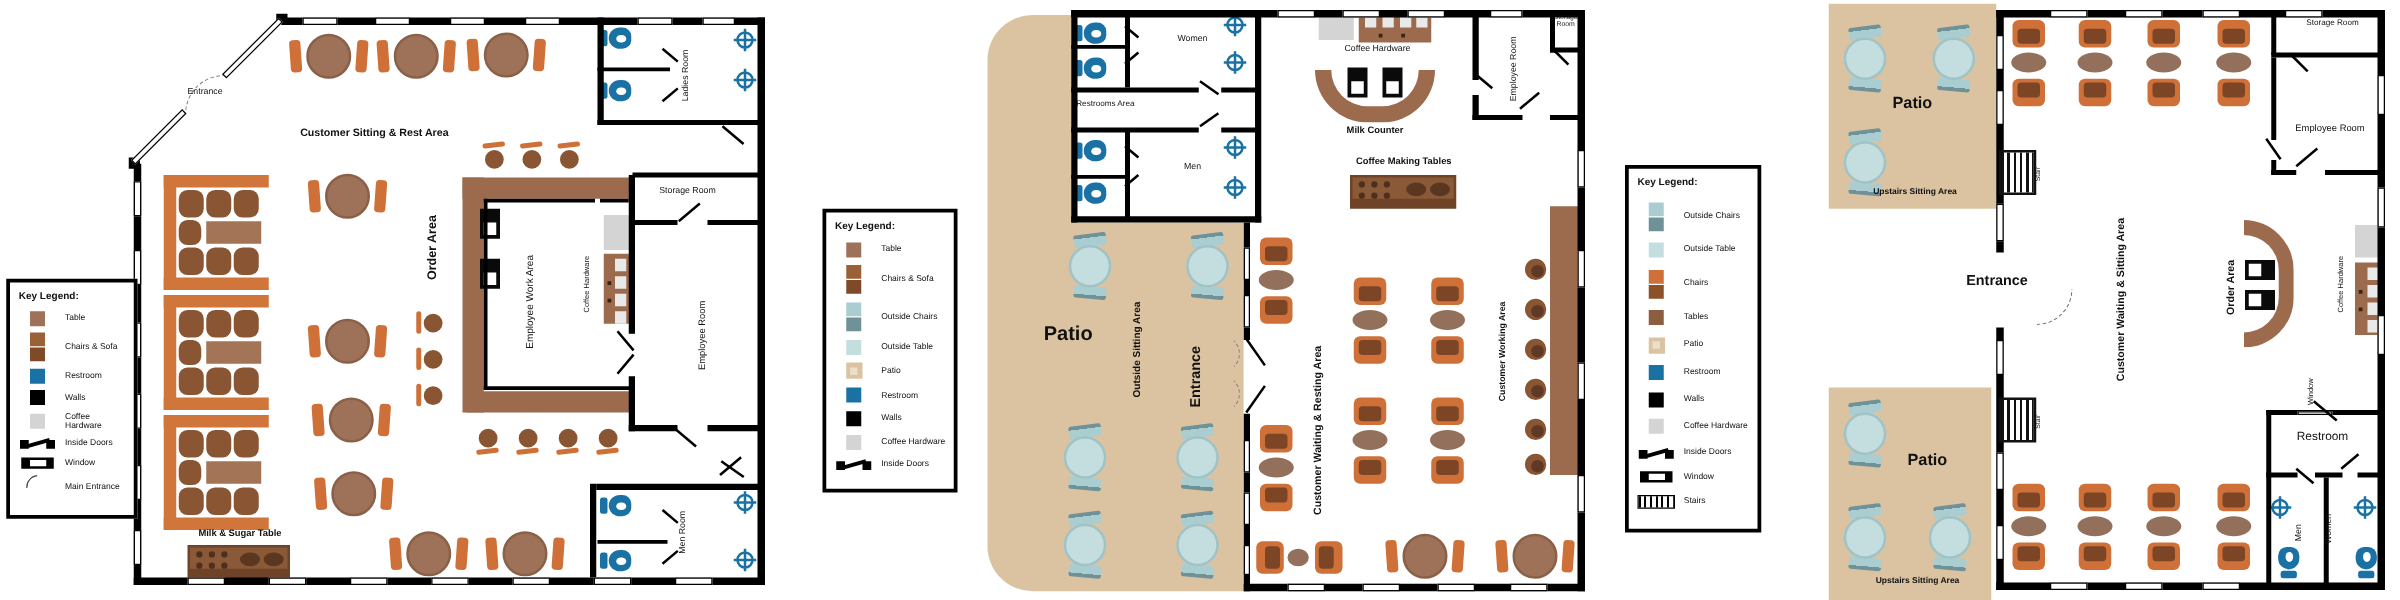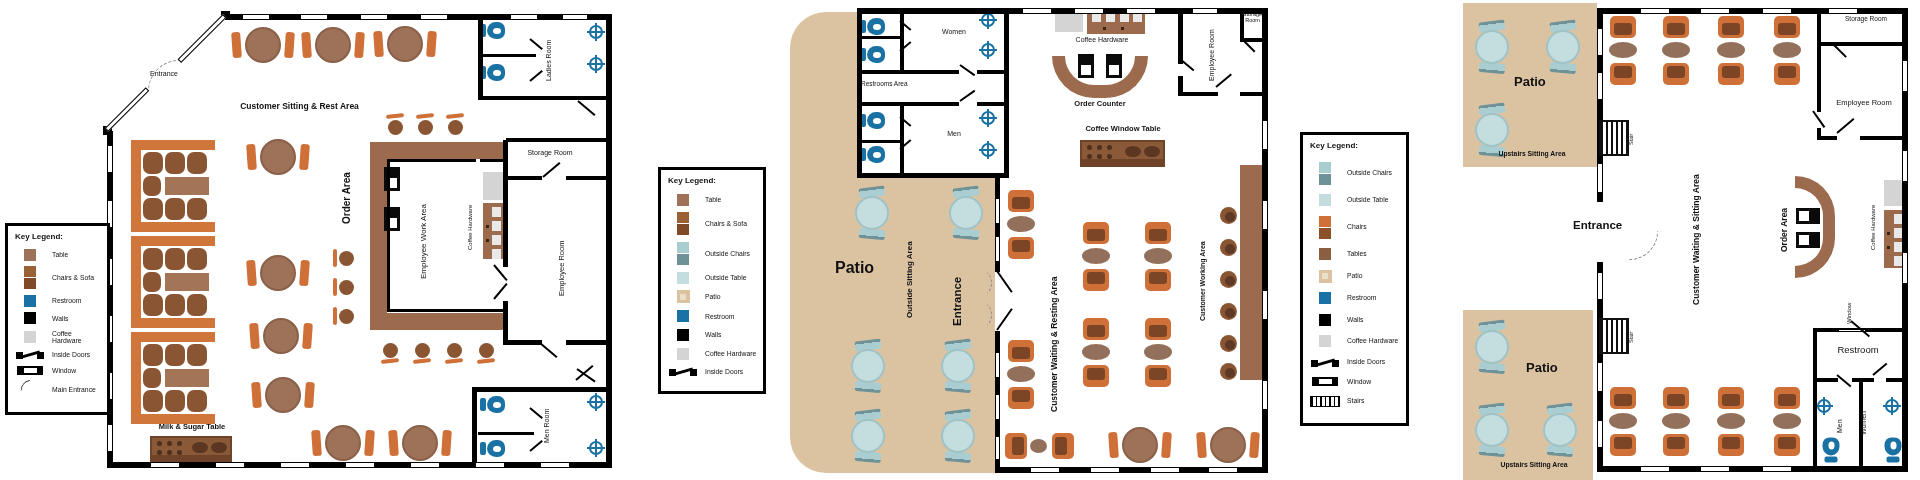--- a/index.html
+++ b/index.html
@@ -240,24 +240,24 @@
   <div class="vl b" style="left:342px;top:165px;height:66px;font-size:10px">Order Area</div>
   <div class="vl" style="left:420px;top:192px;height:100px;font-size:8px">Employee Work Area</div>
   <div class="vl" style="left:467px;top:197px;height:60px;font-size:6px">Coffee Hardware</div>
   <div class="lb b c" style="left:150px;top:423px;width:84px;font-size:7.5px">Milk &amp; Sugar Table</div>
   <div class="vl" style="left:543px;top:398px;height:56px">Men Room</div>
 
   <div class="lb c" style="left:926px;top:28px;width:56px">Women</div>
   <div class="lb" style="left:861px;top:80px;font-size:6.5px">Restrooms Area</div>
   <div class="lb c" style="left:928px;top:130px;width:52px">Men</div>
   <div class="lb c" style="left:1056px;top:36px;width:92px">Coffee Hardware</div>
-  <div class="lb b c" style="left:1054px;top:100px;width:92px;font-size:7.5px">Order Counter</div>
+  <div class="lb b c" style="left:1054px;top:100px;width:92px;font-size:7.5px">Milk Counter</div>
   <div class="vl" style="left:1208px;top:20px;height:70px">Employee Room</div>
   <div class="lb c" style="left:1239px;top:11px;width:27px;font-size:5.5px">Storage Room</div>
-  <div class="lb b c" style="left:1076px;top:125px;width:94px;font-size:7.5px">Coffee Window Table</div>
+  <div class="lb b c" style="left:1076px;top:125px;width:94px;font-size:7.5px">Coffee Making Tables</div>
   <div class="lb b" style="left:835px;top:259px;font-size:16px">Patio</div>
   <div class="vl b" style="left:906px;top:230px;height:100px;font-size:8px">Outside Sitting Area</div>
   <div class="vl b" style="left:952px;top:267px;height:68px;font-size:11.5px">Entrance</div>
   <div class="vl b" style="left:1050px;top:265px;height:158px;font-size:8.5px">Customer Waiting &amp; Resting Area</div>
   <div class="vl b" style="left:1199px;top:238px;height:86px;font-size:7px">Customer Working Area</div>
 
   <div class="lb b" style="left:1514px;top:75px;font-size:13px">Patio</div>
   <div class="lb b c" style="left:1476px;top:150px;width:112px;font-size:6.8px">Upstairs Sitting Area</div>
   <div class="lb b" style="left:1526px;top:361px;font-size:13px">Patio</div>
   <div class="lb b c" style="left:1478px;top:461px;width:112px;font-size:6.8px">Upstairs Sitting Area</div>

